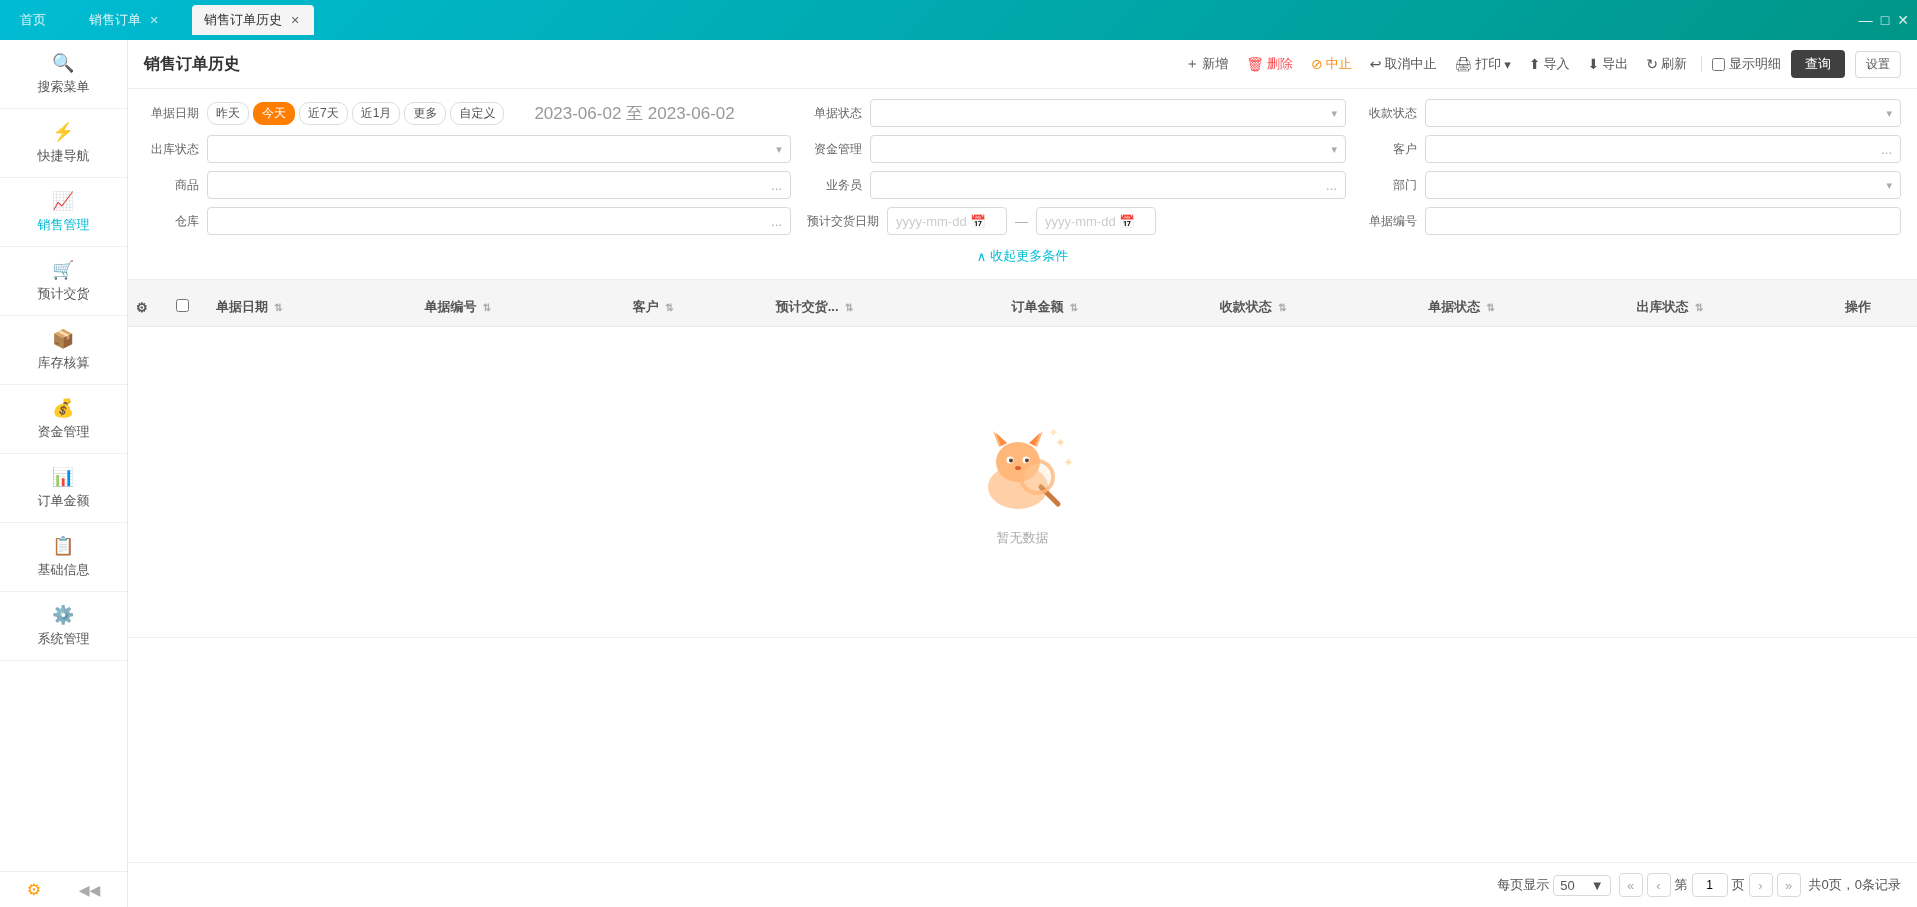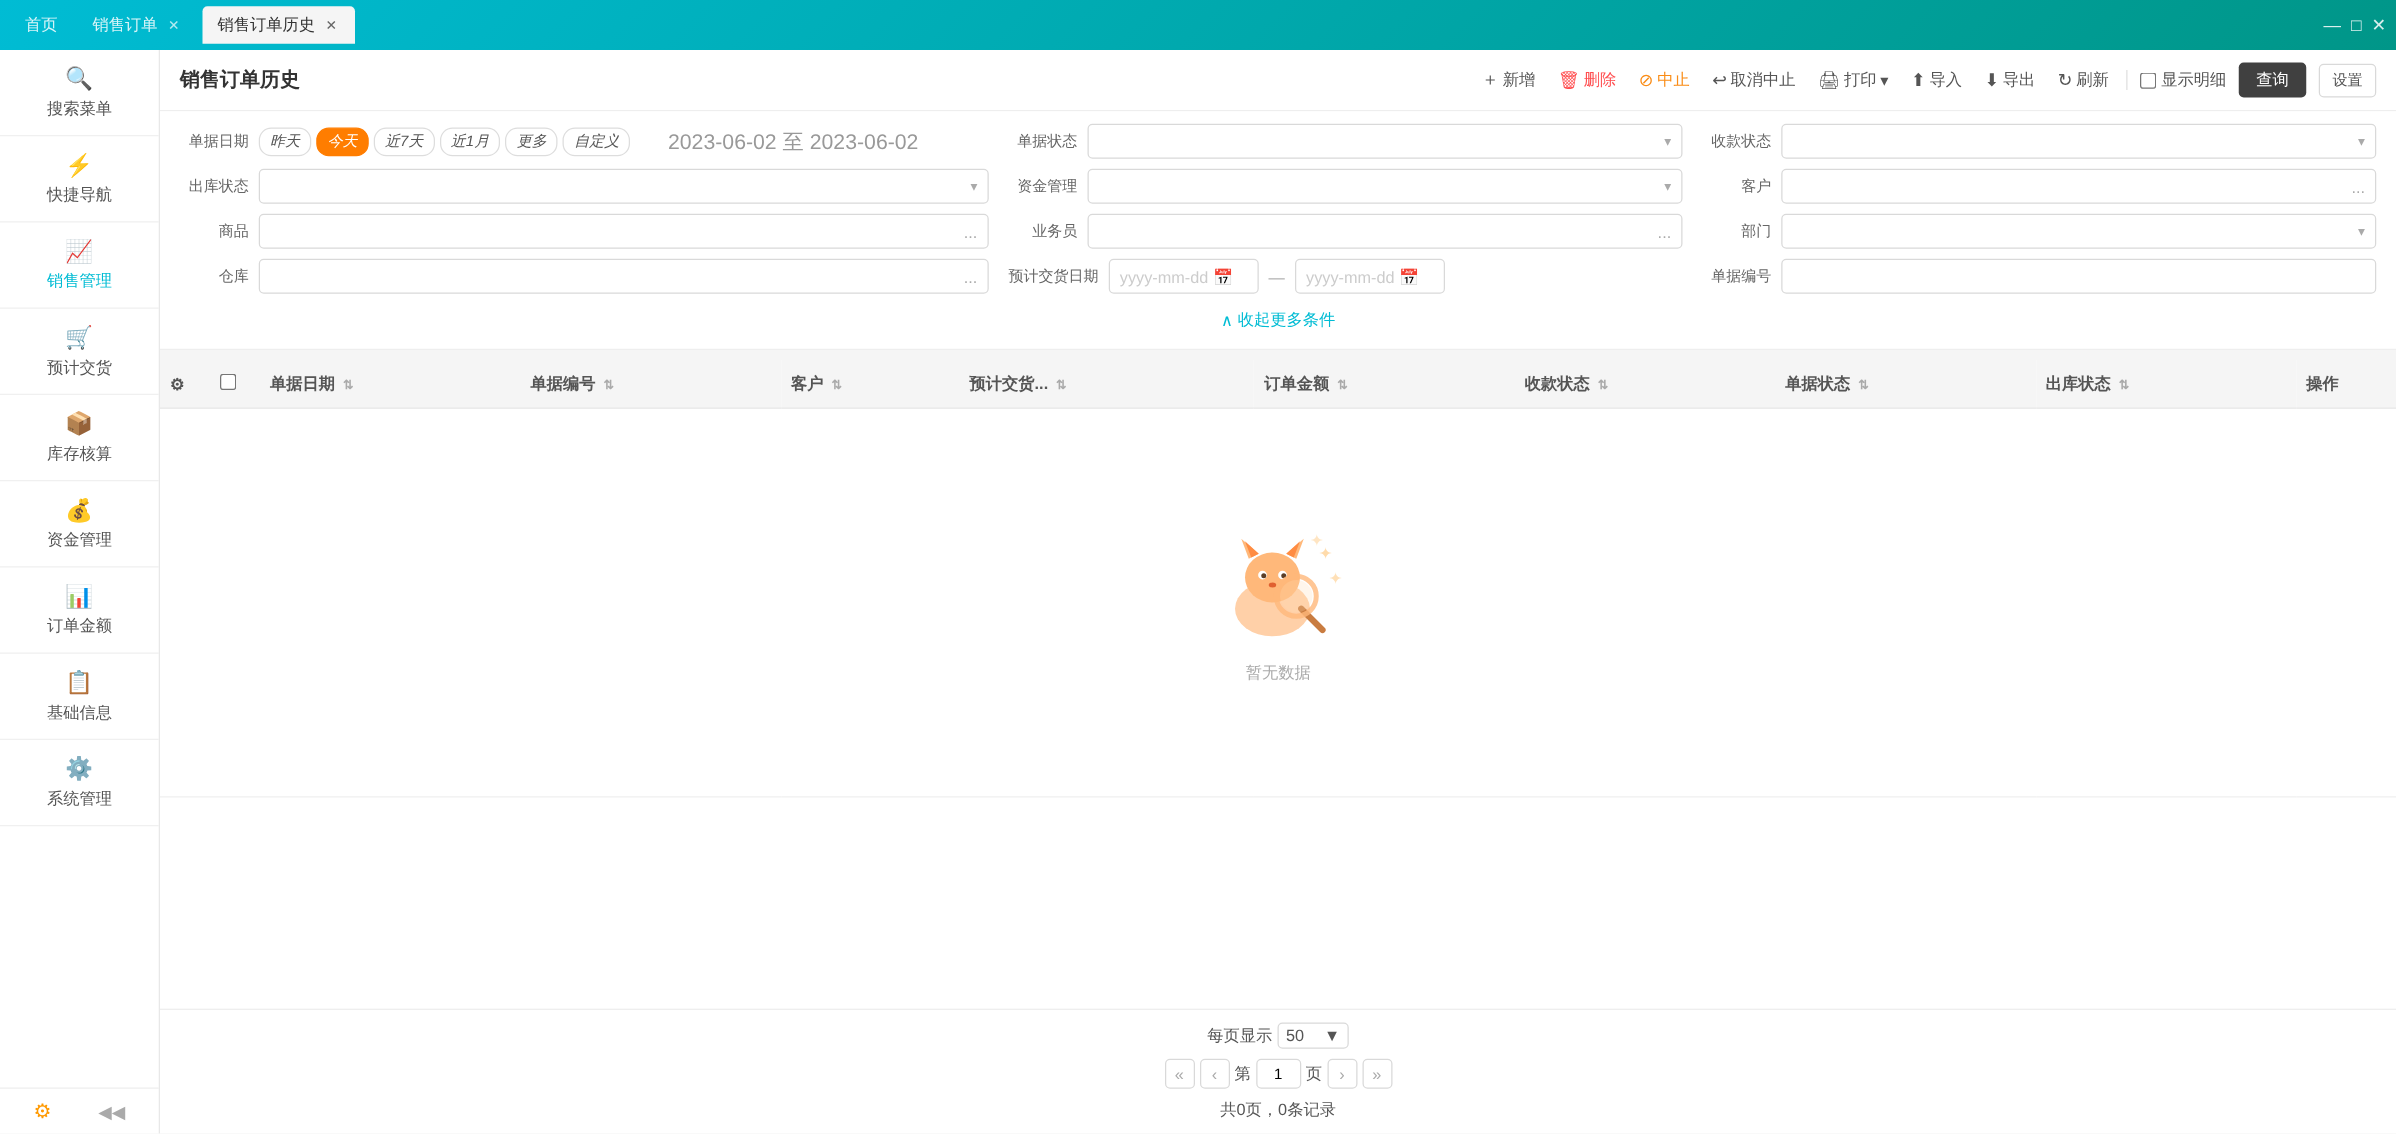--- a/index.html
+++ b/index.html
@@ -12,21 +12,21 @@
       display: flex;
       align-items: center;
       padding: 0 8px;
       gap: 4px;
       flex-shrink: 0;
     }
     .top-bar-tabs {
       display: flex;
       align-items: center;
       flex: 1;
-      gap: 4px;
+      gap: 19px;
     }
     .tab-item {
       height: 30px;
       padding: 0 12px;
       display: flex;
       align-items: center;
       gap: 6px;
       border-radius: 4px 4px 0 0;
       cursor: pointer;
       color: rgba(255,255,255,0.85);
@@ -173,21 +173,20 @@
       color: #666;
       font-size: 12px;
       white-space: nowrap;
       min-width: 55px;
       text-align: right;
     }
     .date-btns {
       display: flex;
       align-items: center;
       gap: 4px;
-      font-style: italic;
     }
     .date-btn {
       padding: 2px 8px;
       border-radius: 10px;
       border: 1px solid #ddd;
       cursor: pointer;
       font-size: 12px;
       color: #555;
       background: #fff;
     }
@@ -322,21 +321,20 @@
       display: flex;
       align-items: center;
       justify-content: flex-end;
       gap: 8px;
       padding: 10px 16px;
       background: #fff;
       border-top: 1px solid #eee;
       flex-shrink: 0;
       font-size: 12px;
       color: #555;
-      flex-direction: column;
     }
     .page-size-select {
       display: flex;
       align-items: center;
       gap: 4px;
     }
     .page-size-box {
       border: 1px solid #d9d9d9;
       border-radius: 4px;
       padding: 2px 6px;

